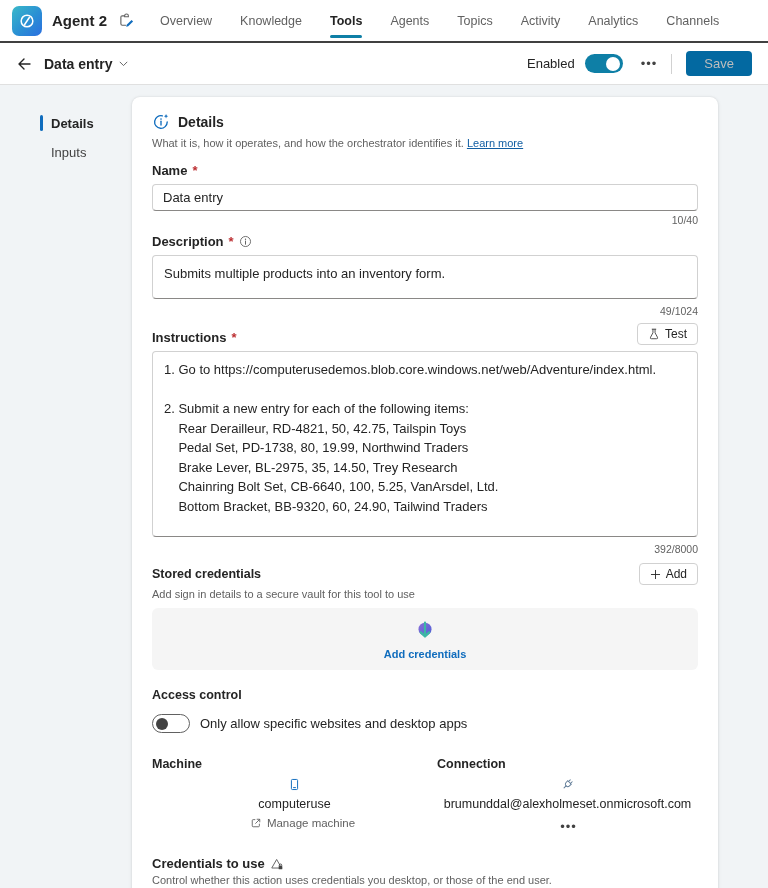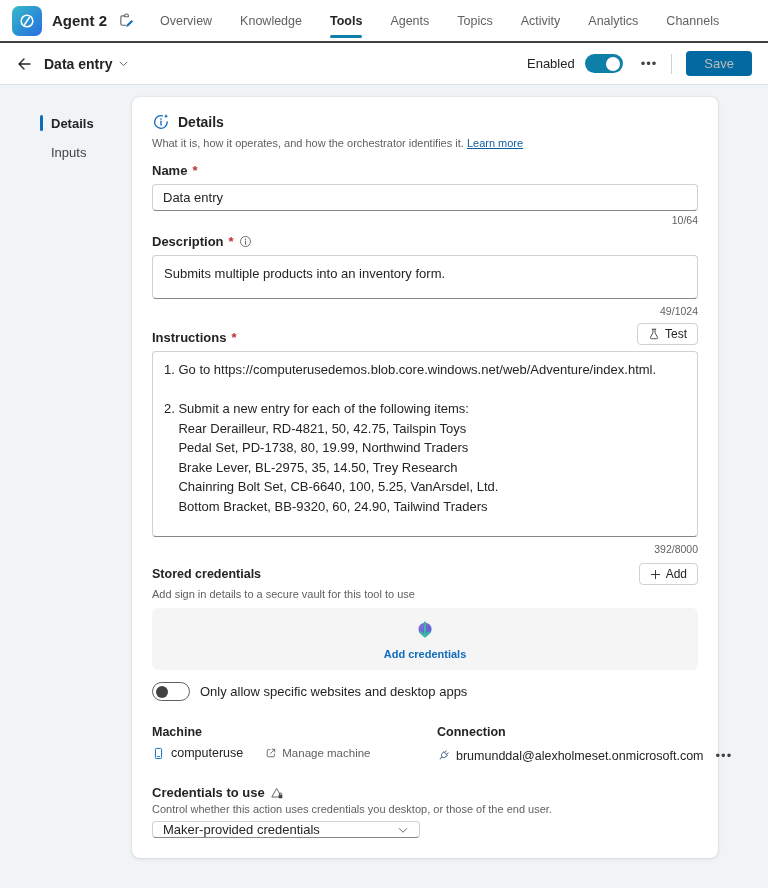--- a/index.html
+++ b/index.html
@@ -85,21 +85,21 @@
 
   .toggle-row { display:flex; align-items:center; margin-top:12px; }
   .toggle-off { width:38px; height:19px; border-radius:10px; background:#fff;
     border:1px solid #616161; position:relative; cursor:pointer; flex:0 0 auto; }
   .toggle-off .knob { position:absolute; top:2.5px; left:3px; width:12px; height:12px;
     border-radius:50%; background:#424242; }
   .toggle-row .lbl { margin-left:10px; font-size:13px; }
 
   .mc-grid { display:grid; grid-template-columns:285px 1fr; margin-top:24px; }
   .mc-label { font-size:12.5px; font-weight:bold; }
-  .mc-val { display:flex; align-items:center; gap:6px; margin-top:7px; font-size:12.5px; }
+  .mc-val { display:flex; align-items:center; gap:6px; margin-top:7px; font-size:12.5px;flex-direction:column; }
   .manage { display:inline-flex; align-items:center; gap:5px; color:#616161;
     font-size:11.5px; margin-left:16px; cursor:pointer; }
 
   .select-box { margin-top:6px; width:268px; height:17px; border:1px solid #d1d1d1;
     border-bottom-color:#8a8886; border-radius:4px; display:flex; align-items:center;
     justify-content:space-between; padding:0 10px; font-size:13px; cursor:pointer;
     background:#fff; }
   svg { display:block; }
 </style>
 </head>
@@ -201,21 +201,21 @@
       <span>What it is, how it operates, and how the orchestrator identifies it.</span>
       <a class="lnk">Learn more</a>
     </div>
 
     
     <div class="fld-label">
       <span>Name</span>
         <span class="req">*</span>
     </div>
     <input class="txt-input" type="text" value="Data entry" style="">
-    <div class="counter">10/64</div>
+    <div class="counter">10/40</div>
 
     
     <div class="fld-label" style="margin-top:8px;">
       <span>Description</span>
         <span class="req">*</span>
       <span>
         <svg width="13" height="13" viewBox="0 0 16 16">
             <circle cx="8" cy="8" r="6.2" fill="none" stroke="#616161" stroke-width="1.1"></circle>
             <circle cx="8" cy="5.2" r="0.8" fill="#616161"></circle>
             <path d="M8 7.4v4" stroke="#616161" stroke-width="1.2" stroke-linecap="round"></path>
@@ -270,20 +270,21 @@
             </defs>
           <circle cx="14" cy="12" r="7" fill="url(#gp)"></circle>
           <path d="M14 5v13" stroke="#3cb8a4" stroke-width="2.4" stroke-linecap="round"></path>
           <path d="M9.5 15.5L14 20l4.5-4.5" fill="none" stroke="#3cb8a4" stroke-width="2.4" stroke-linecap="round" stroke-linejoin="round"></path>
         </svg>
       </span>
       <span class="vault-link">Add credentials</span>
     </div>
 
     
+    <div class="sec-title" style="margin-top:18px;">Access control</div>
     <div class="toggle-row">
       <div class="toggle-off">
           <div class="knob"></div>
         </div>
       <span class="lbl">Only allow specific websites and desktop apps</span>
     </div>
 
     
     <div class="mc-grid">
       <div>

